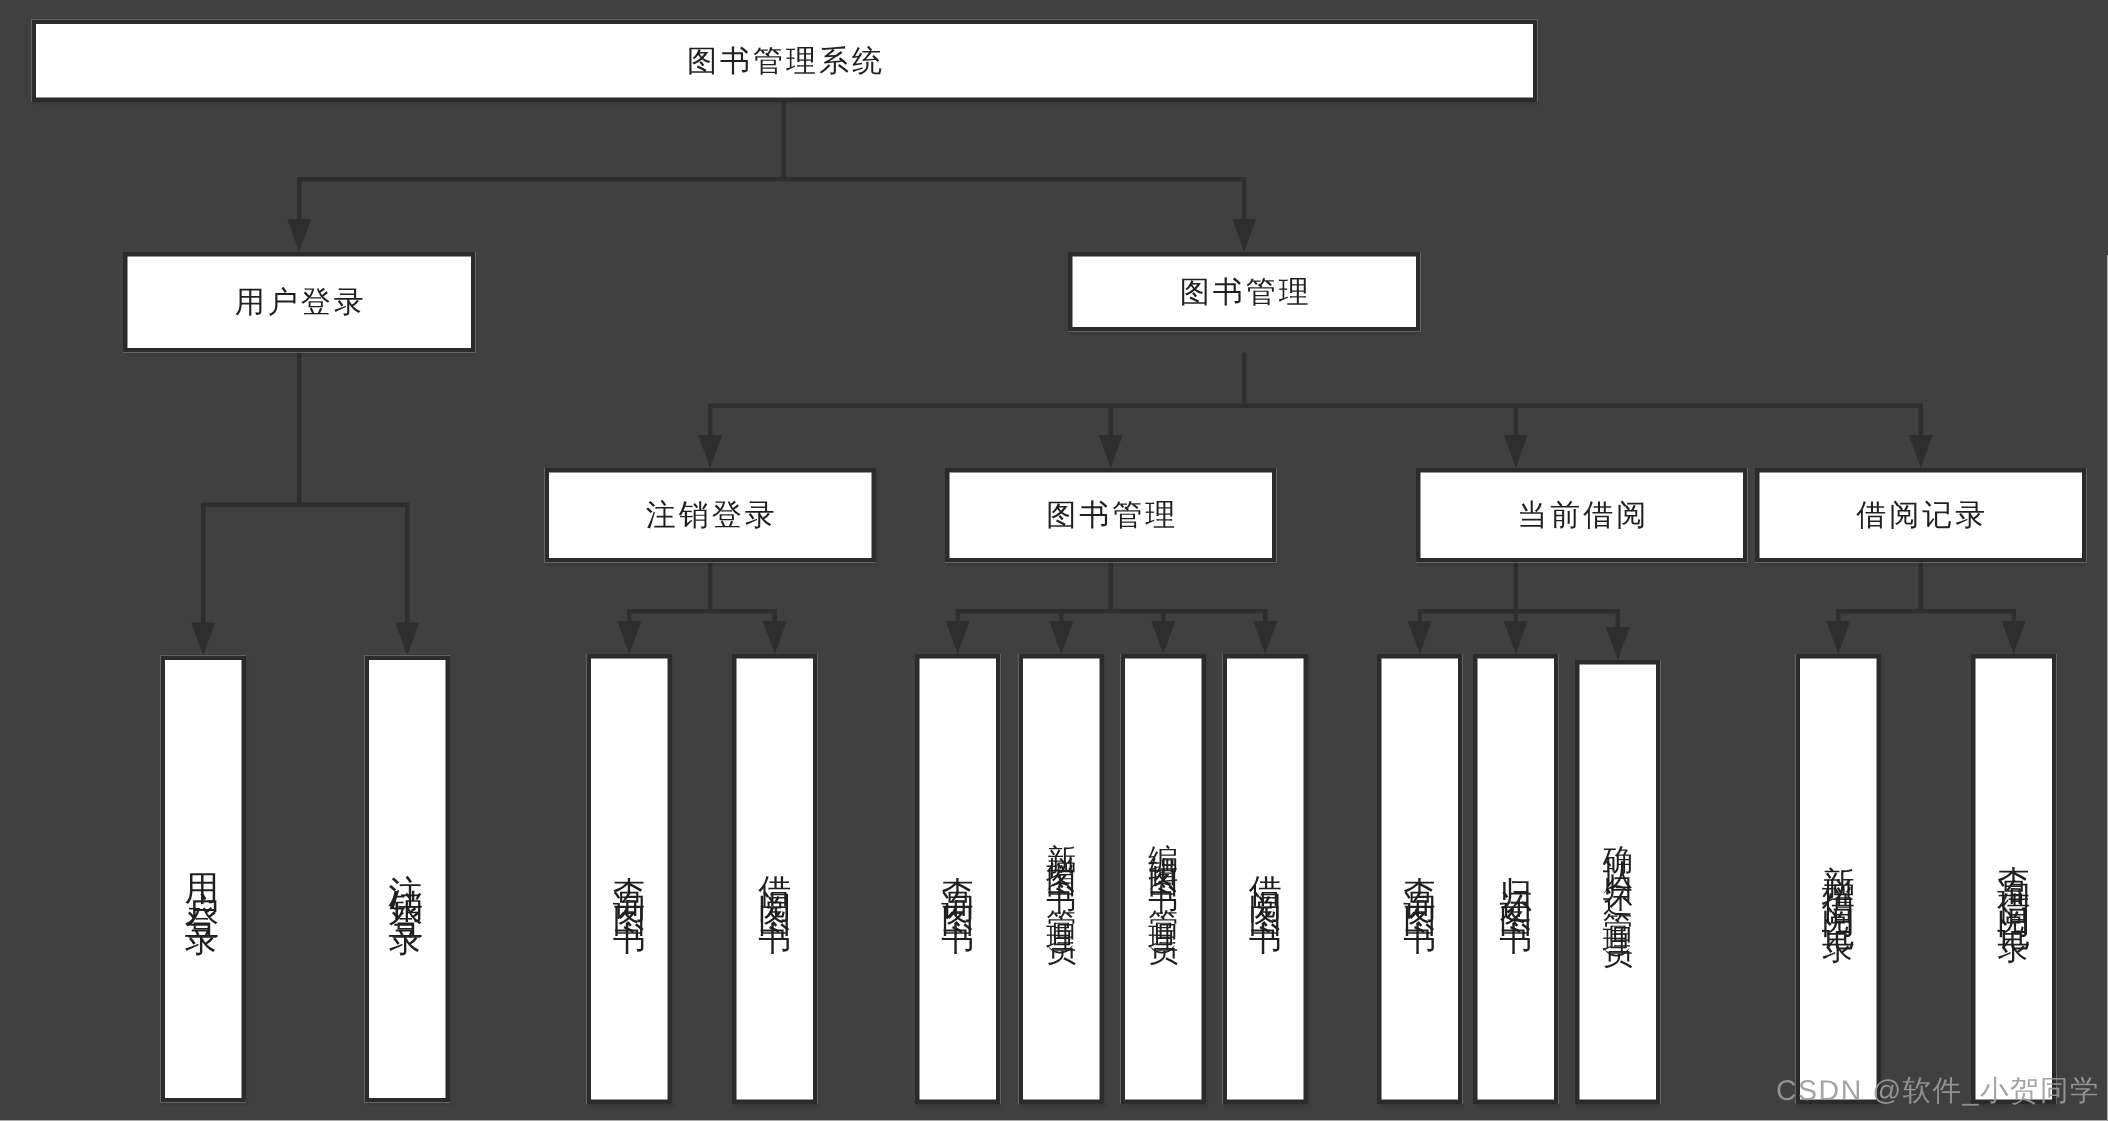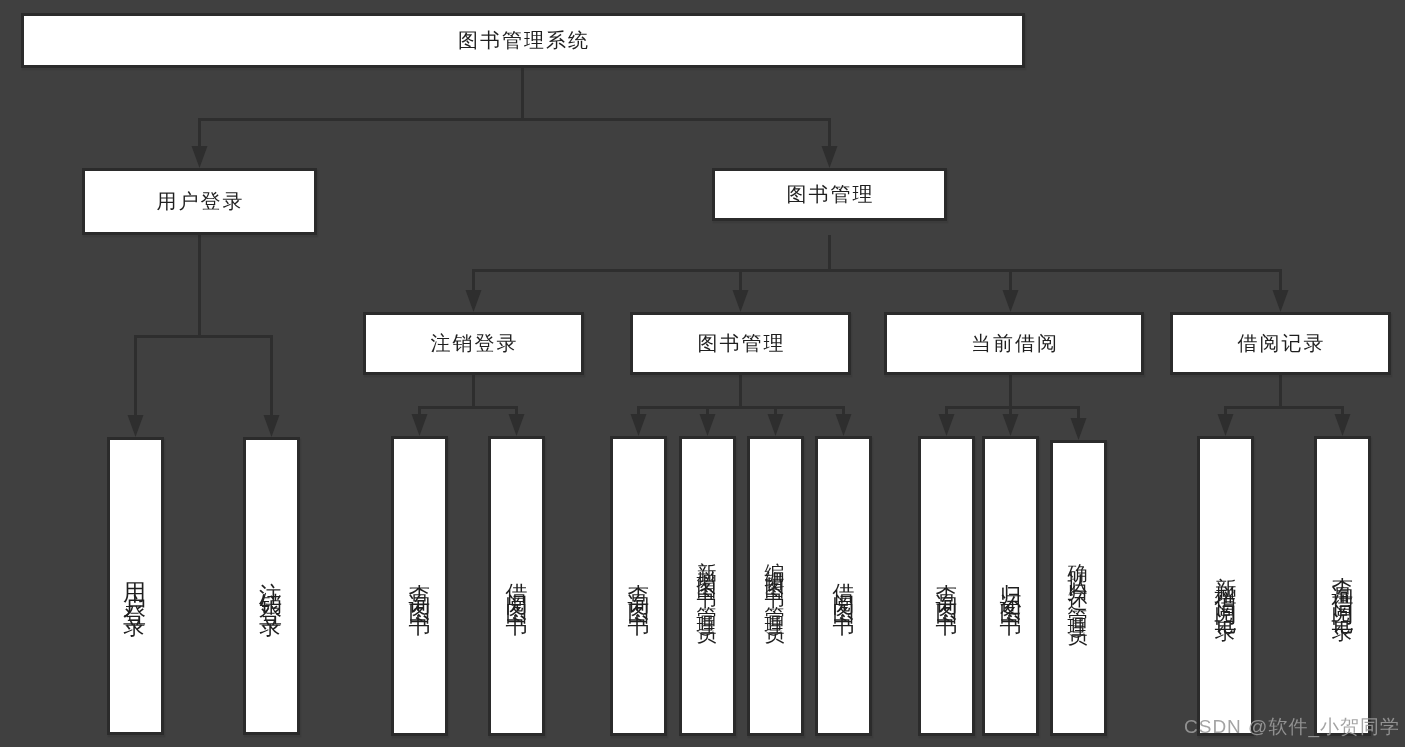--- a/index.html
+++ b/index.html
@@ -92,21 +92,21 @@
     </g>
   </svg>
 
   <div class="node h" style="left:21px; top:13px; width:1004px; height:55px;">图书管理系统</div>
 
   <div class="node h" style="left:82px; top:168px; width:235px; height:67px;">用户登录</div>
   <div class="node h" style="left:712px; top:168px; width:235px; height:53px;">图书管理</div>
 
   <div class="node h" style="left:363px; top:312px; width:221px; height:63px;">注销登录</div>
   <div class="node h" style="left:630px; top:312px; width:221px; height:63px;">图书管理</div>
-  <div class="node h" style="left:884px; top:312px; width:260px; height:63px;">当前借阅</div>
+  <div class="node h" style="left:944px; top:312px; width:221px; height:63px;">当前借阅</div>
   <div class="node h" style="left:1170px; top:312px; width:221px; height:63px;">借阅记录</div>
 
   <div class="node v wide" style="left:107px; top:437px; width:57px; height:298px;">用户登录</div>
   <div class="node v wide" style="left:243px; top:437px; width:57px; height:298px;">注销登录</div>
 
   <div class="node v" style="left:391px; top:436px; width:57px; height:300px;">查询图书</div>
   <div class="node v" style="left:488px; top:436px; width:57px; height:300px;">借阅图书</div>
 
   <div class="node v" style="left:610px; top:436px; width:57px; height:300px;">查询图书</div>
   <div class="node v long" style="left:679px; top:436px; width:57px; height:300px;">新增图书（管理员）</div>

